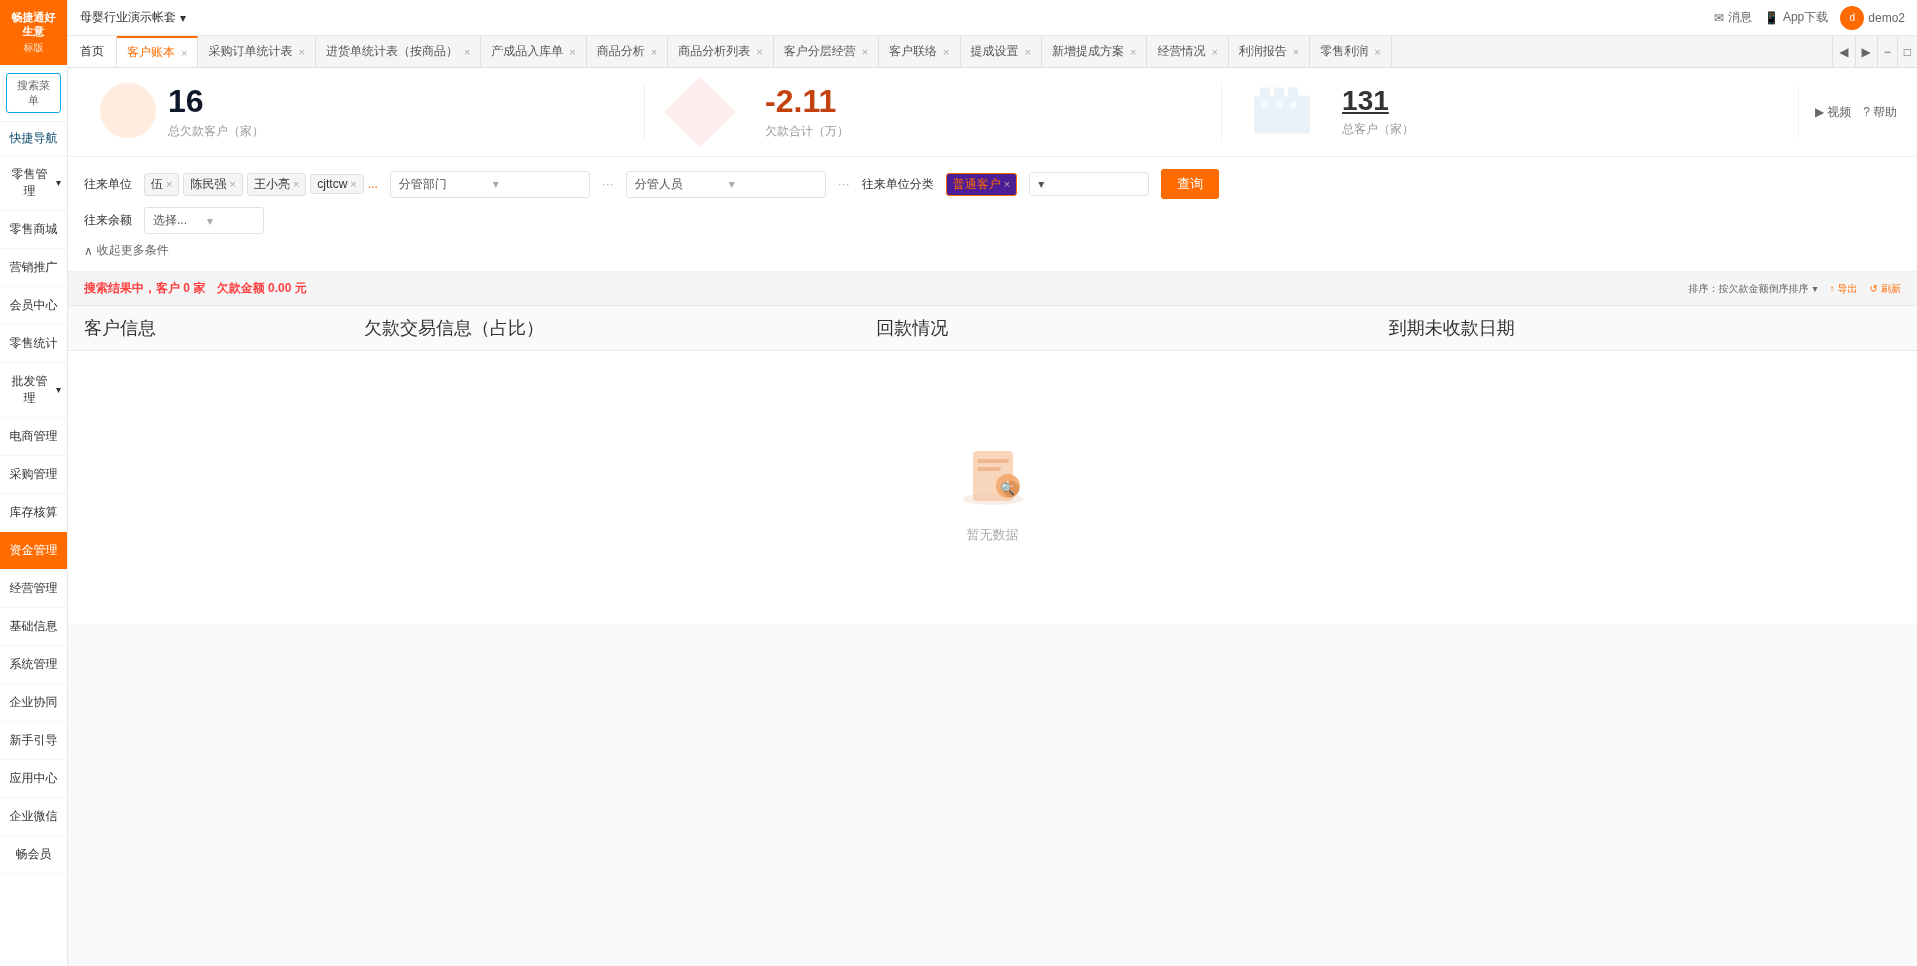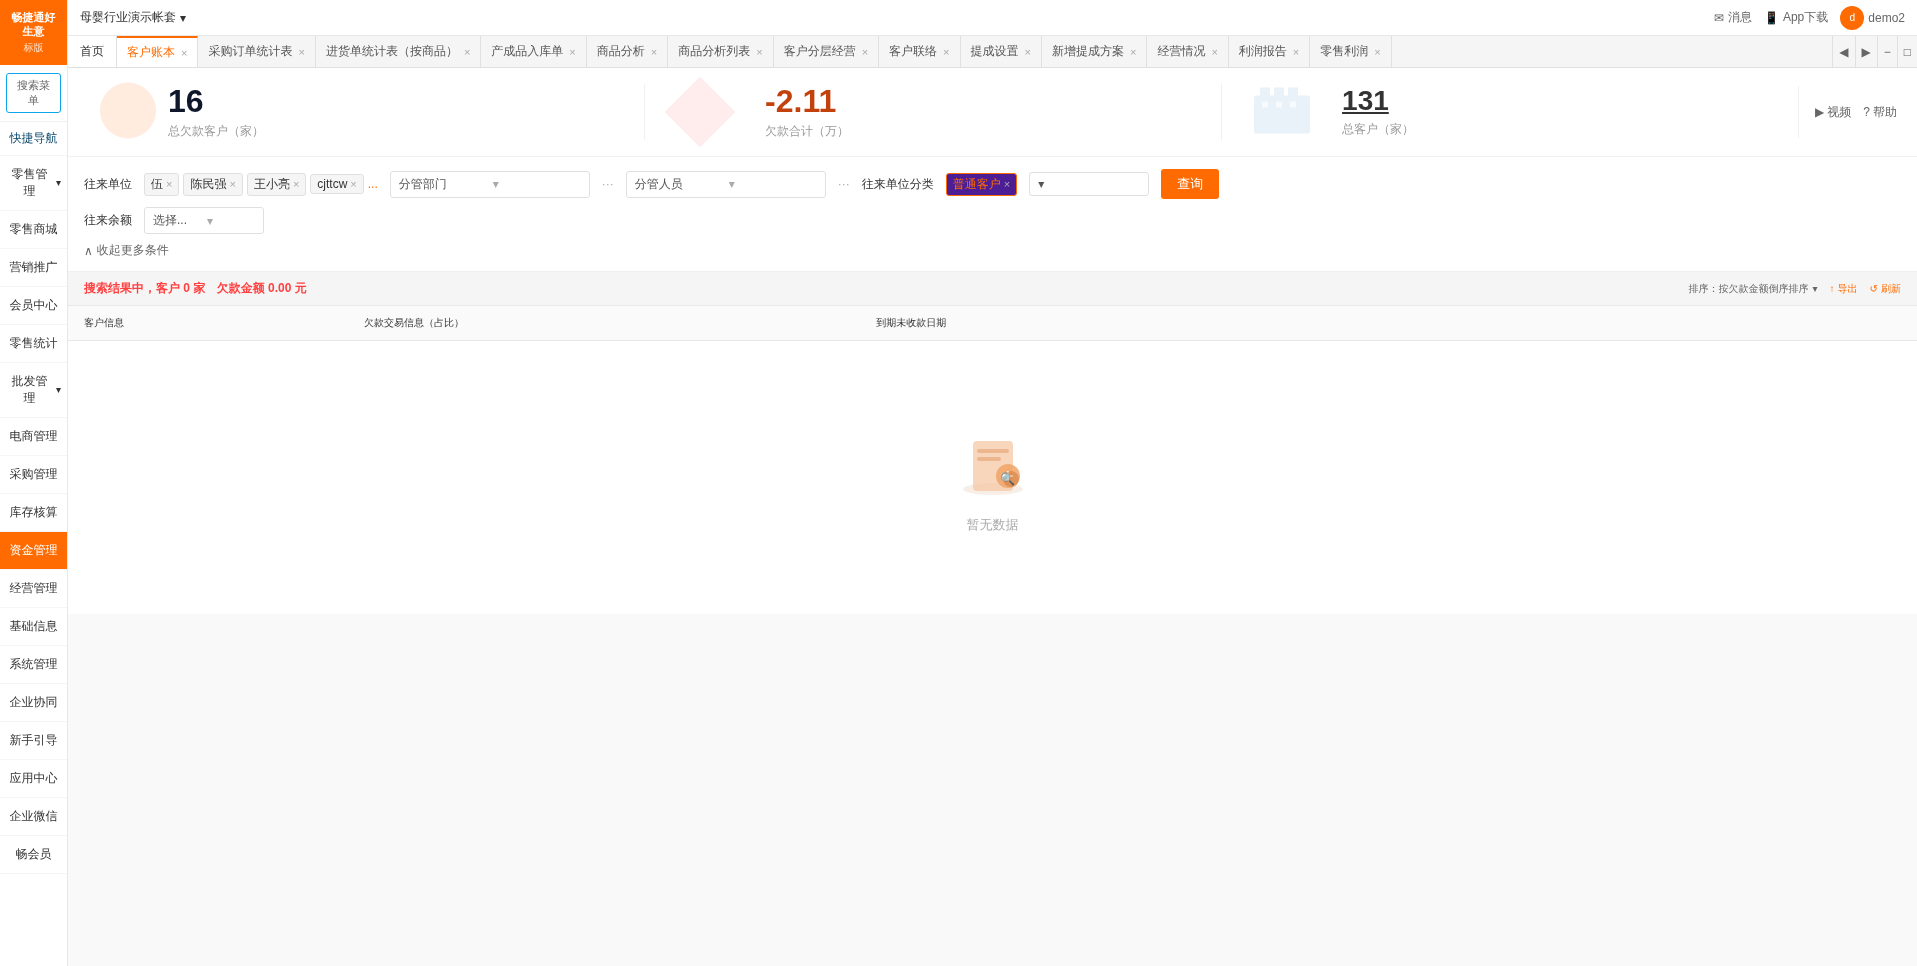--- a/index.html
+++ b/index.html
@@ -72,21 +72,21 @@
     .results-bar { background: #f5f5f5; padding: 8px 16px; display: flex; align-items: center; justify-content: space-between; border-bottom: 1px solid #e8e8e8; }
     .results-text { font-size: 12px; color: #333; }
     .results-text span { color: #ff4040; font-weight: bold; }
     .results-actions { display: flex; align-items: flex-end; gap: 12px; font-size: 10px; color: #666; }
     .results-sort { display: flex; align-items: center; gap: 4px; cursor: pointer; }
     .result-action-btn { display: flex; align-items: center; gap: 3px; cursor: pointer; color: #ff6b00; }
 
     
     .table-container { background: #fff; }
     .table-header { display: grid; grid-template-columns: 280px 1fr 1fr 1fr; padding: 10px 16px; border-bottom: 1px solid #e8e8e8; background: #fafafa; }
-    .table-header-cell { font-size: 10px; color: #333; font-weight: 500; }
+    .table-header-cell { font-size: 18px; color: #333; font-weight: 500; }
 
     
     .empty-state { display: flex; flex-direction: column; align-items: center; justify-content: center; padding: 80px 20px; }
     .empty-text { font-size: 13px; color: #aaa; }
 
     .query-btn { background: #ff6b00; color: #fff; border: none; border-radius: 3px; padding: 6px 16px; font-size: 13px; cursor: pointer; white-space: nowrap; }
   </style>
 </head>
 <body>
 
@@ -344,20 +344,21 @@
           <span>↺</span>
           <span>刷新</span>
         </div>
       </div>
     </div>
 
     <div class="table-container">
       <div class="table-header">
         <div class="table-header-cell">客户信息</div>
         <div class="table-header-cell">欠款交易信息（占比）</div>
+        <div class="table-header-cell">回款情况</div>
         <div class="table-header-cell">到期未收款日期</div>
       </div>
 
       <div class="empty-state">
         <div style="margin-bottom:12px;">
           <svg width="80" height="80" viewBox="0 0 80 80">
             <ellipse cx="40" cy="68" rx="30" ry="6" fill="#f0e0d0" opacity="0.5"></ellipse>
             <rect x="20" y="20" width="40" height="50" rx="4" fill="#f5c5a0" opacity="0.7"></rect>
             <rect x="24" y="28" width="32" height="4" rx="2" fill="#e8a070" opacity="0.6"></rect>
             <rect x="24" y="36" width="24" height="4" rx="2" fill="#e8a070" opacity="0.6"></rect>

